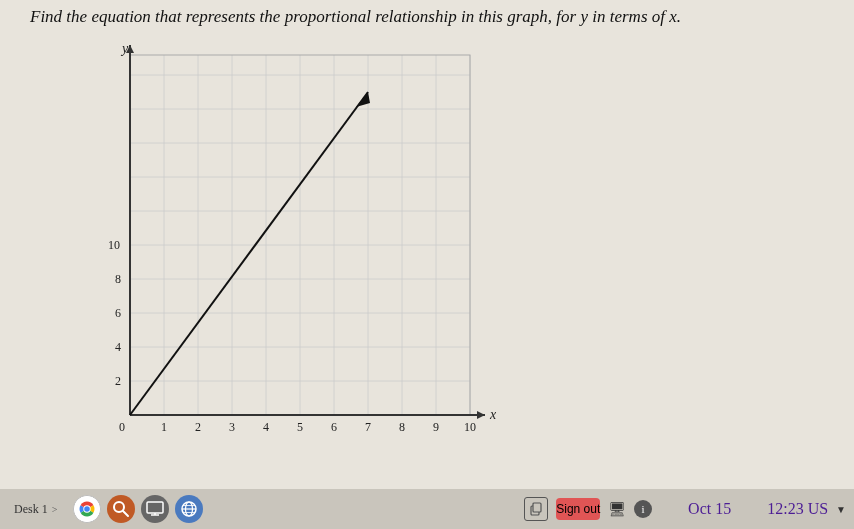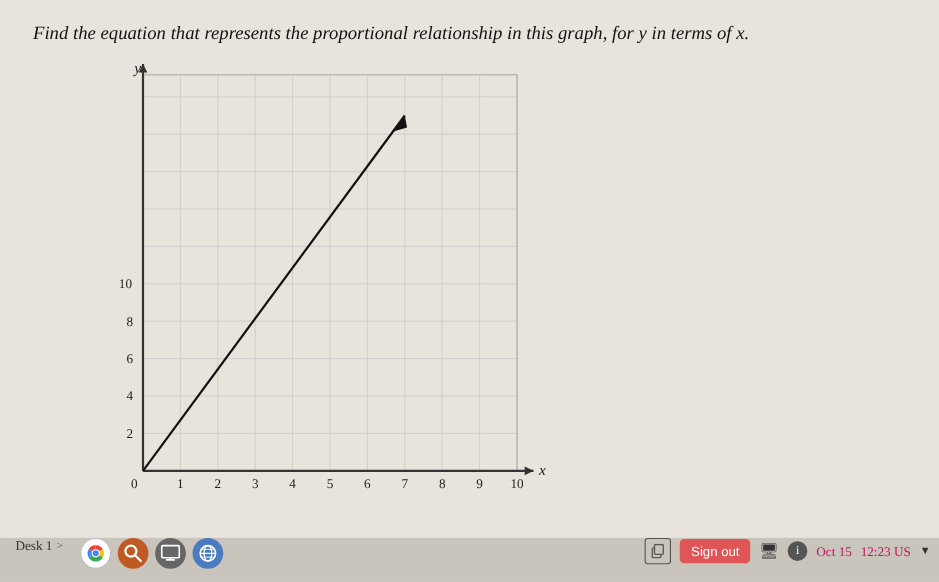--- a/index.html
+++ b/index.html
@@ -13,21 +13,21 @@
     }
 
     
     .main-content {
       position: absolute;
       top: 0; left: 0; right: 0; bottom: 40px;
       background: #e8e4dc;
       display: flex;
       flex-direction: column;
       align-items: flex-start;
-      padding: 18px 30px 10px 30px;
+      padding: 5px 30px 10px 30px;
     }
 
     .question-text {
       font-size: 17px;
       color: #111;
       margin-bottom: 12px;
       font-style: italic;
       line-height: 1.4;
     }
     .question-text em { font-style: italic; }
@@ -43,21 +43,21 @@
       display: block;
     }
 
     
     .taskbar {
       position: absolute;
       bottom: 0; left: 0; right: 0;
       height: 40px;
       background: #c9c5bc;
       display: flex;
-      align-items: flex-start;
+      align-items: center;
       padding: 0 8px;
       gap: 6px;
     }
 
     .taskbar-desk {
       display: flex;
       align-items: center;
       gap: 4px;
       font-size: 12px;
       color: #333;
@@ -102,45 +102,46 @@
       width: 24px; height: 24px;
       border: 1.5px solid #555;
       border-radius: 3px;
       background: transparent;
       display: flex; align-items: center; justify-content: center;
       font-size: 11px; cursor: pointer;
     }
 
     .sign-out-btn {
       background: #e05555;
-      color: #ffffff;
+      color: #000000;
       border: none;
       border-radius: 4px;
-      padding: 4px 10px;
+      padding: 4px 0;
       font-size: 12px;
       cursor: pointer;
     }
 
     .battery-icon {
       font-size: 14px;
     }
 
     .info-icon {
       width: 18px; height: 18px;
       border-radius: 50%;
       background: #555;
       color: white;
       font-size: 11px;
       display: flex; align-items: center; justify-content: center;
       cursor: pointer;
     }
 
     .taskbar-time {
-      font-size: 12px;
-      color: #be185d;
+      font-size: 16px;
+      color: #4c1d95;
+      margin-left: 28px;
     }
   </style>
 </head>
 <body>
 
 <div class="main-content">
   <div class="question-text">
     Find the equation that represents the proportional relationship in this graph, for <em>y</em> in terms of <em>x</em>.
   </div>
 

